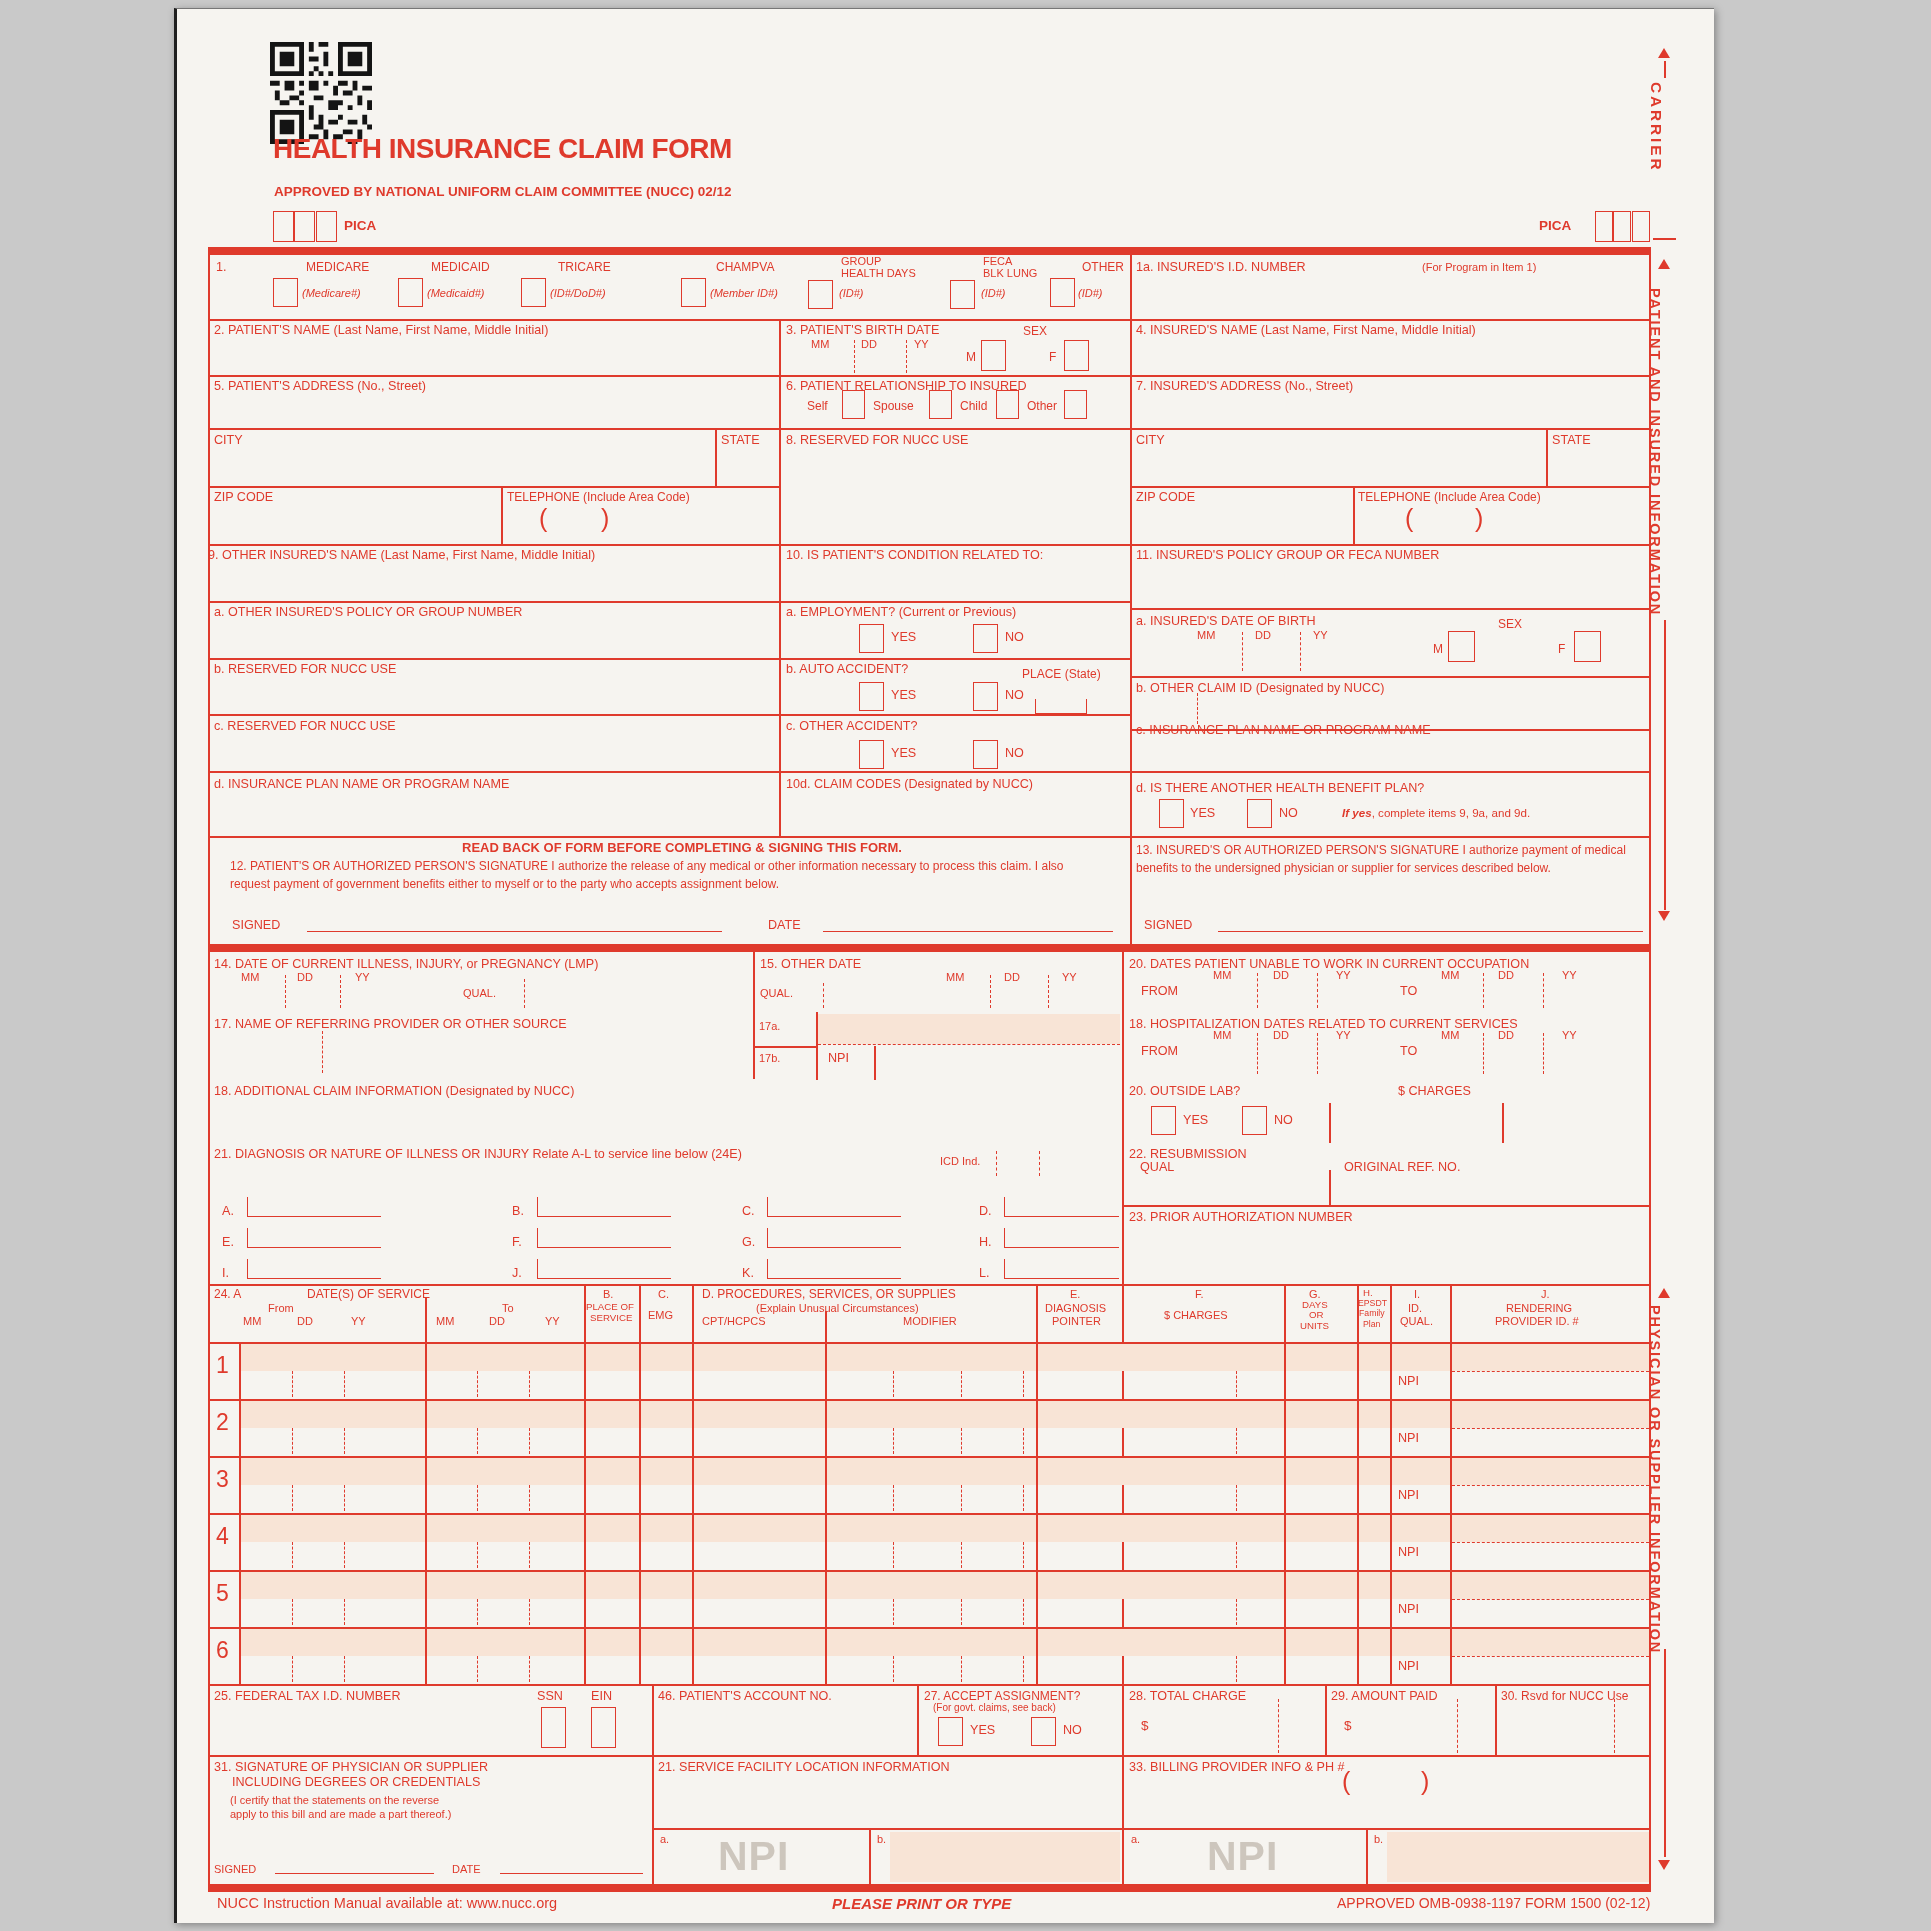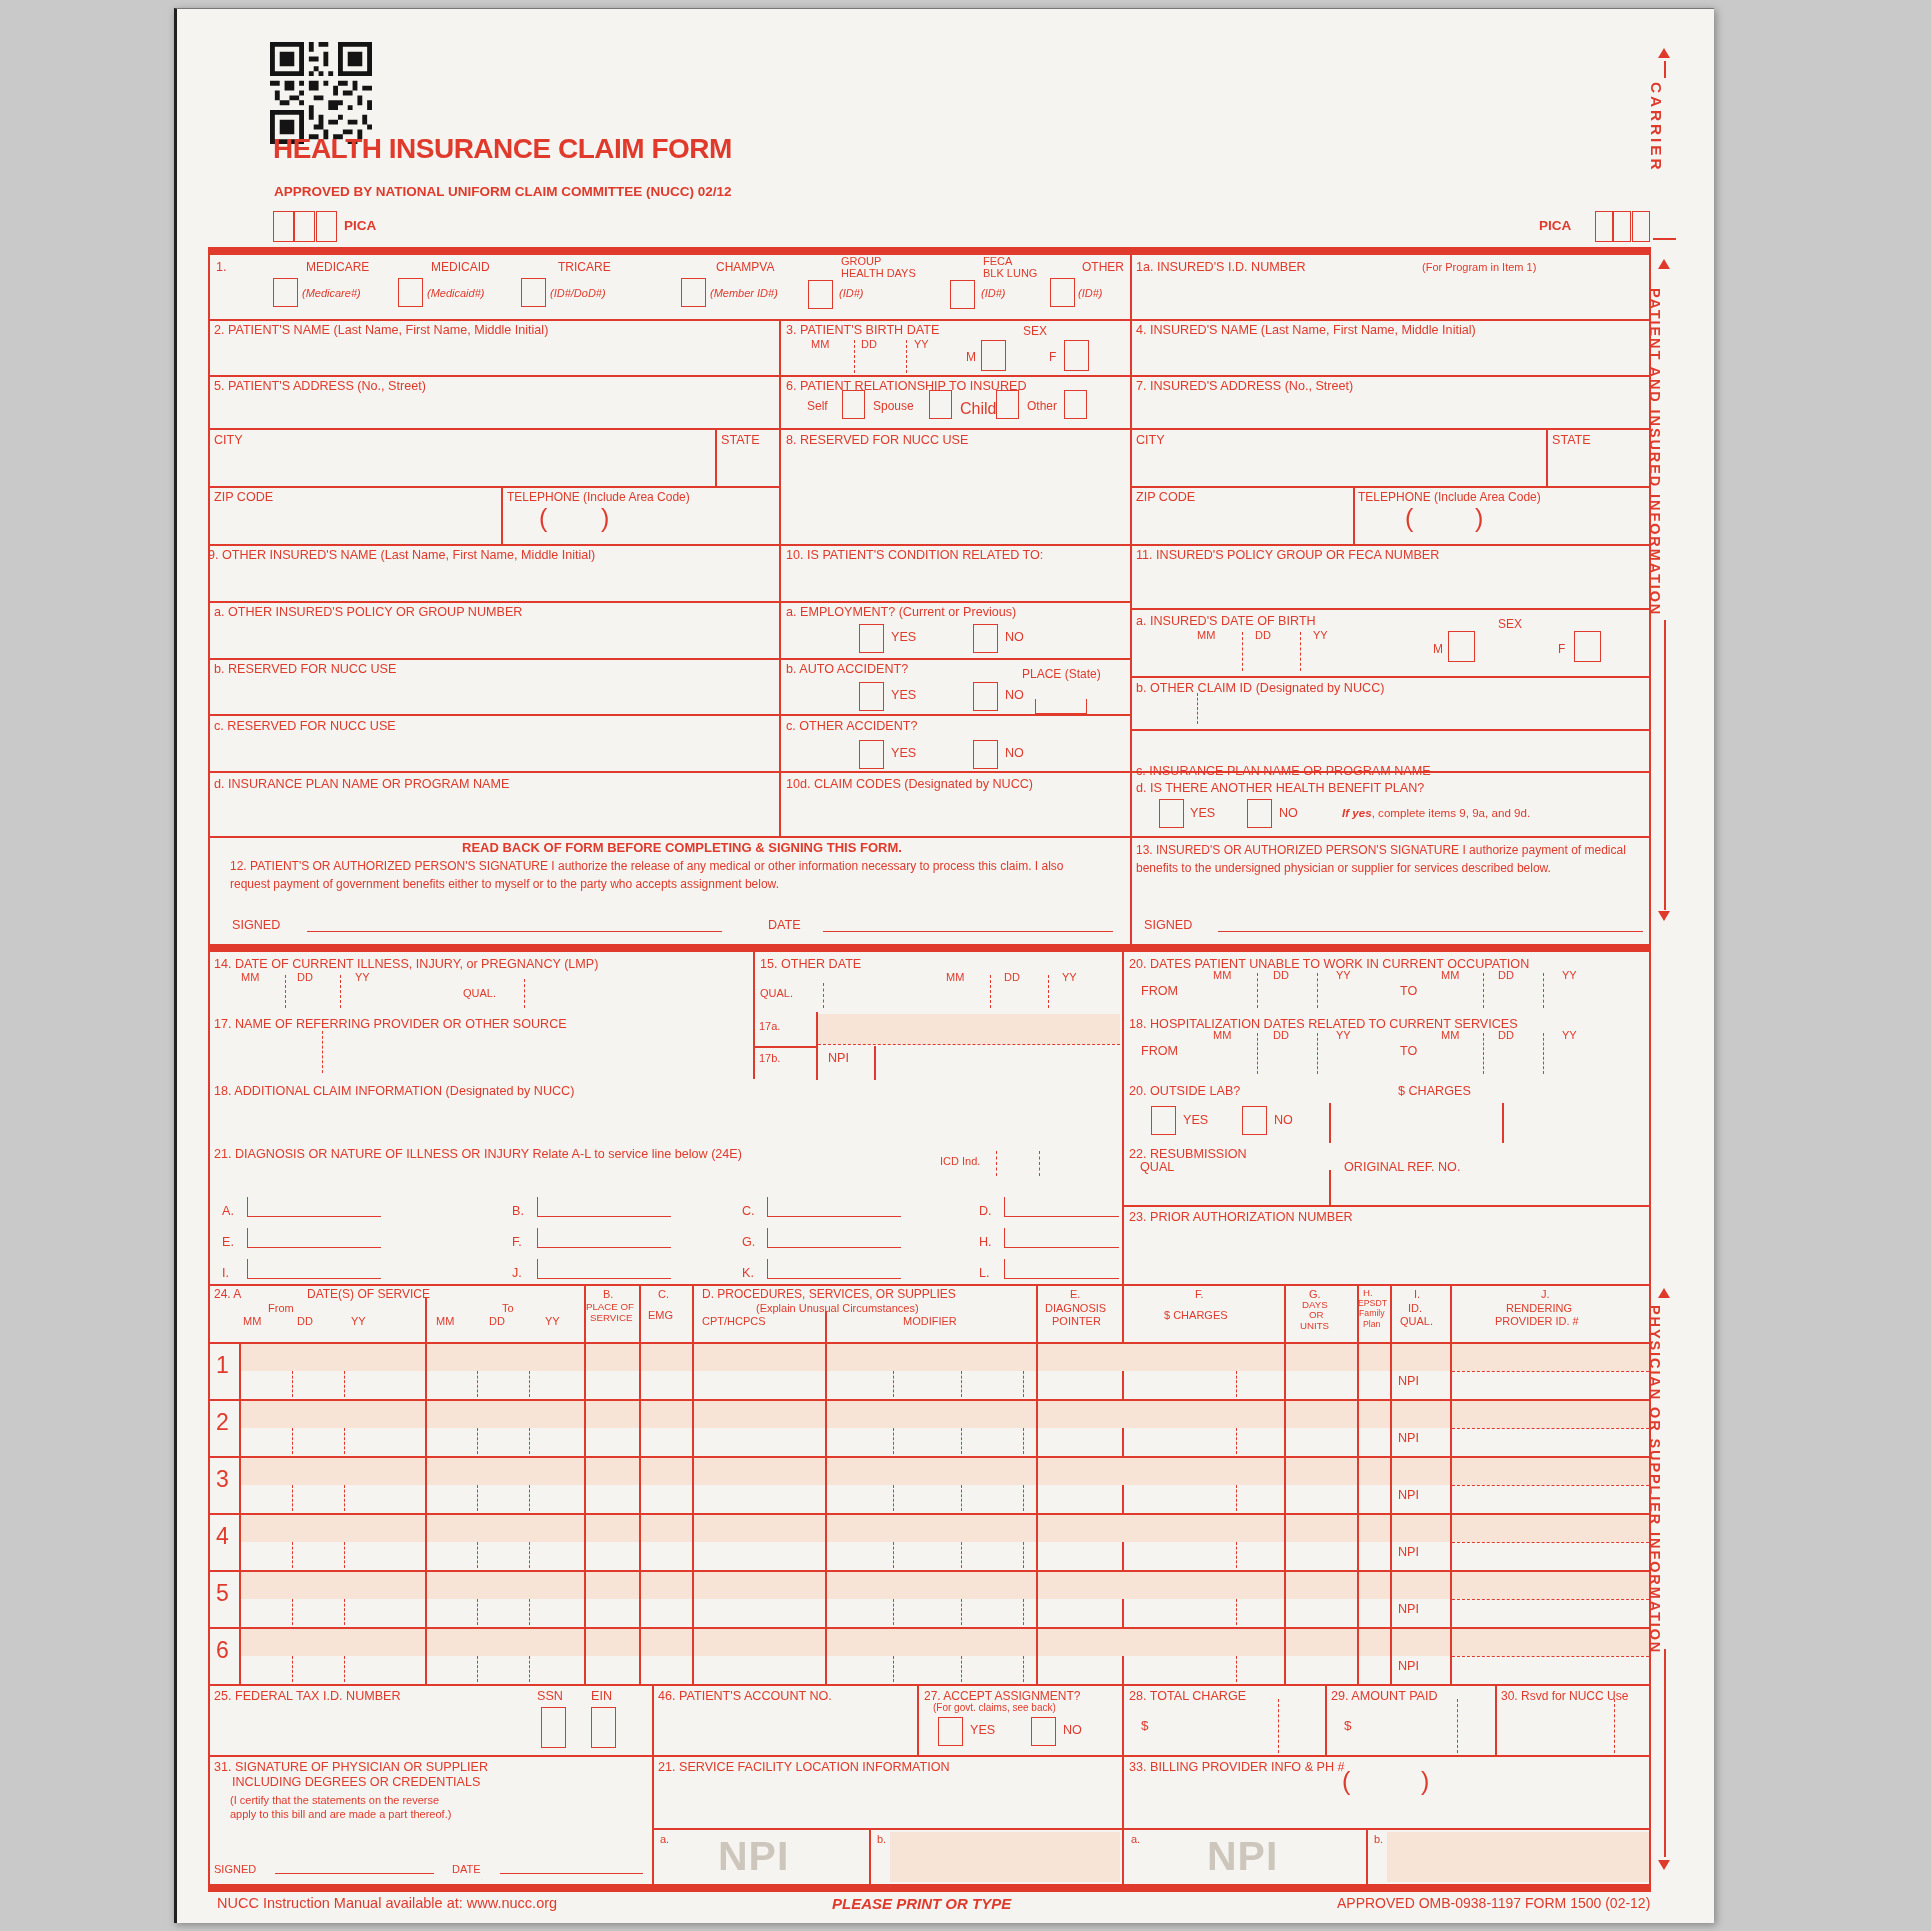--- a/index.html
+++ b/index.html
@@ -137,21 +137,21 @@
 <span class="t" style="left:1049px;top:351px;font-size:12px">F</span>
 <span class="cb" style="left:1064px;top:340px;height:31px"></span>
 <span class="t" style="left:1136px;top:324px">4. INSURED'S NAME (Last Name, First Name, Middle Initial)</span>
 
 <span class="t" style="left:214px;top:380px">5. PATIENT'S ADDRESS (No., Street)</span>
 <span class="t" style="left:786px;top:380px">6. PATIENT RELATIONSHIP TO INSURED</span>
 <span class="t" style="left:807px;top:400px;font-size:12px">Self</span>
 <span class="cb" style="left:842px;top:390px;width:23px"></span>
 <span class="t" style="left:873px;top:400px;font-size:12px">Spouse</span>
 <span class="cb" style="left:929px;top:390px;width:23px"></span>
-<span class="t" style="left:960px;top:400px;font-size:16px">Child</span>
+<span class="t" style="left:960px;top:400px;font-size:12px">Child</span>
 <span class="cb" style="left:996px;top:390px;width:23px"></span>
 <span class="t" style="left:1027px;top:400px;font-size:12px">Other</span>
 <span class="cb" style="left:1064px;top:390px;width:23px"></span>
 <span class="t" style="left:1136px;top:380px">7. INSURED'S ADDRESS (No., Street)</span>
 
 <span class="t" style="left:214px;top:434px">CITY</span>
 <span class="t" style="left:721px;top:434px">STATE</span>
 <span class="t" style="left:786px;top:434px">8. RESERVED FOR NUCC USE</span>
 <span class="t" style="left:1136px;top:434px">CITY</span>
 <span class="t" style="left:1552px;top:434px">STATE</span>
@@ -195,21 +195,21 @@
 <div class="brk" style="left:1035px;top:699px"></div>
 <span class="t" style="left:1136px;top:682px">b. OTHER CLAIM ID (Designated by NUCC)</span>
 <div class="dv" style="left:1197px;top:693px;height:31px"></div>
 
 <span class="t" style="left:214px;top:720px">c. RESERVED FOR NUCC USE</span>
 <span class="t" style="left:786px;top:720px">c. OTHER ACCIDENT?</span>
 <span class="cb" style="left:859px;top:740px"></span>
 <span class="t" style="left:891px;top:747px">YES</span>
 <span class="cb" style="left:973px;top:740px"></span>
 <span class="t" style="left:1005px;top:747px">NO</span>
-<span class="t" style="left:1136px;top:765px">c. INSURANCE PLAN NAME OR PROGRAM NAME</span>
+<span class="t" style="left:1136px;top:724px">c. INSURANCE PLAN NAME OR PROGRAM NAME</span>
 
 <span class="t" style="left:214px;top:778px">d. INSURANCE PLAN NAME OR PROGRAM NAME</span>
 <span class="t" style="left:786px;top:778px">10d. CLAIM CODES (Designated by NUCC)</span>
 <span class="t" style="left:1136px;top:782px">d. IS THERE ANOTHER HEALTH BENEFIT PLAN?</span>
 <span class="cb" style="left:1159px;top:799px"></span>
 <span class="t" style="left:1190px;top:807px">YES</span>
 <span class="cb" style="left:1247px;top:799px"></span>
 <span class="t" style="left:1279px;top:807px">NO</span>
 <span class="t" style="left:1342px;top:807px;font-size:11.6px"><b class="i">If yes</b><span>, complete items 9, 9a, and 9d.</span></span>
 

